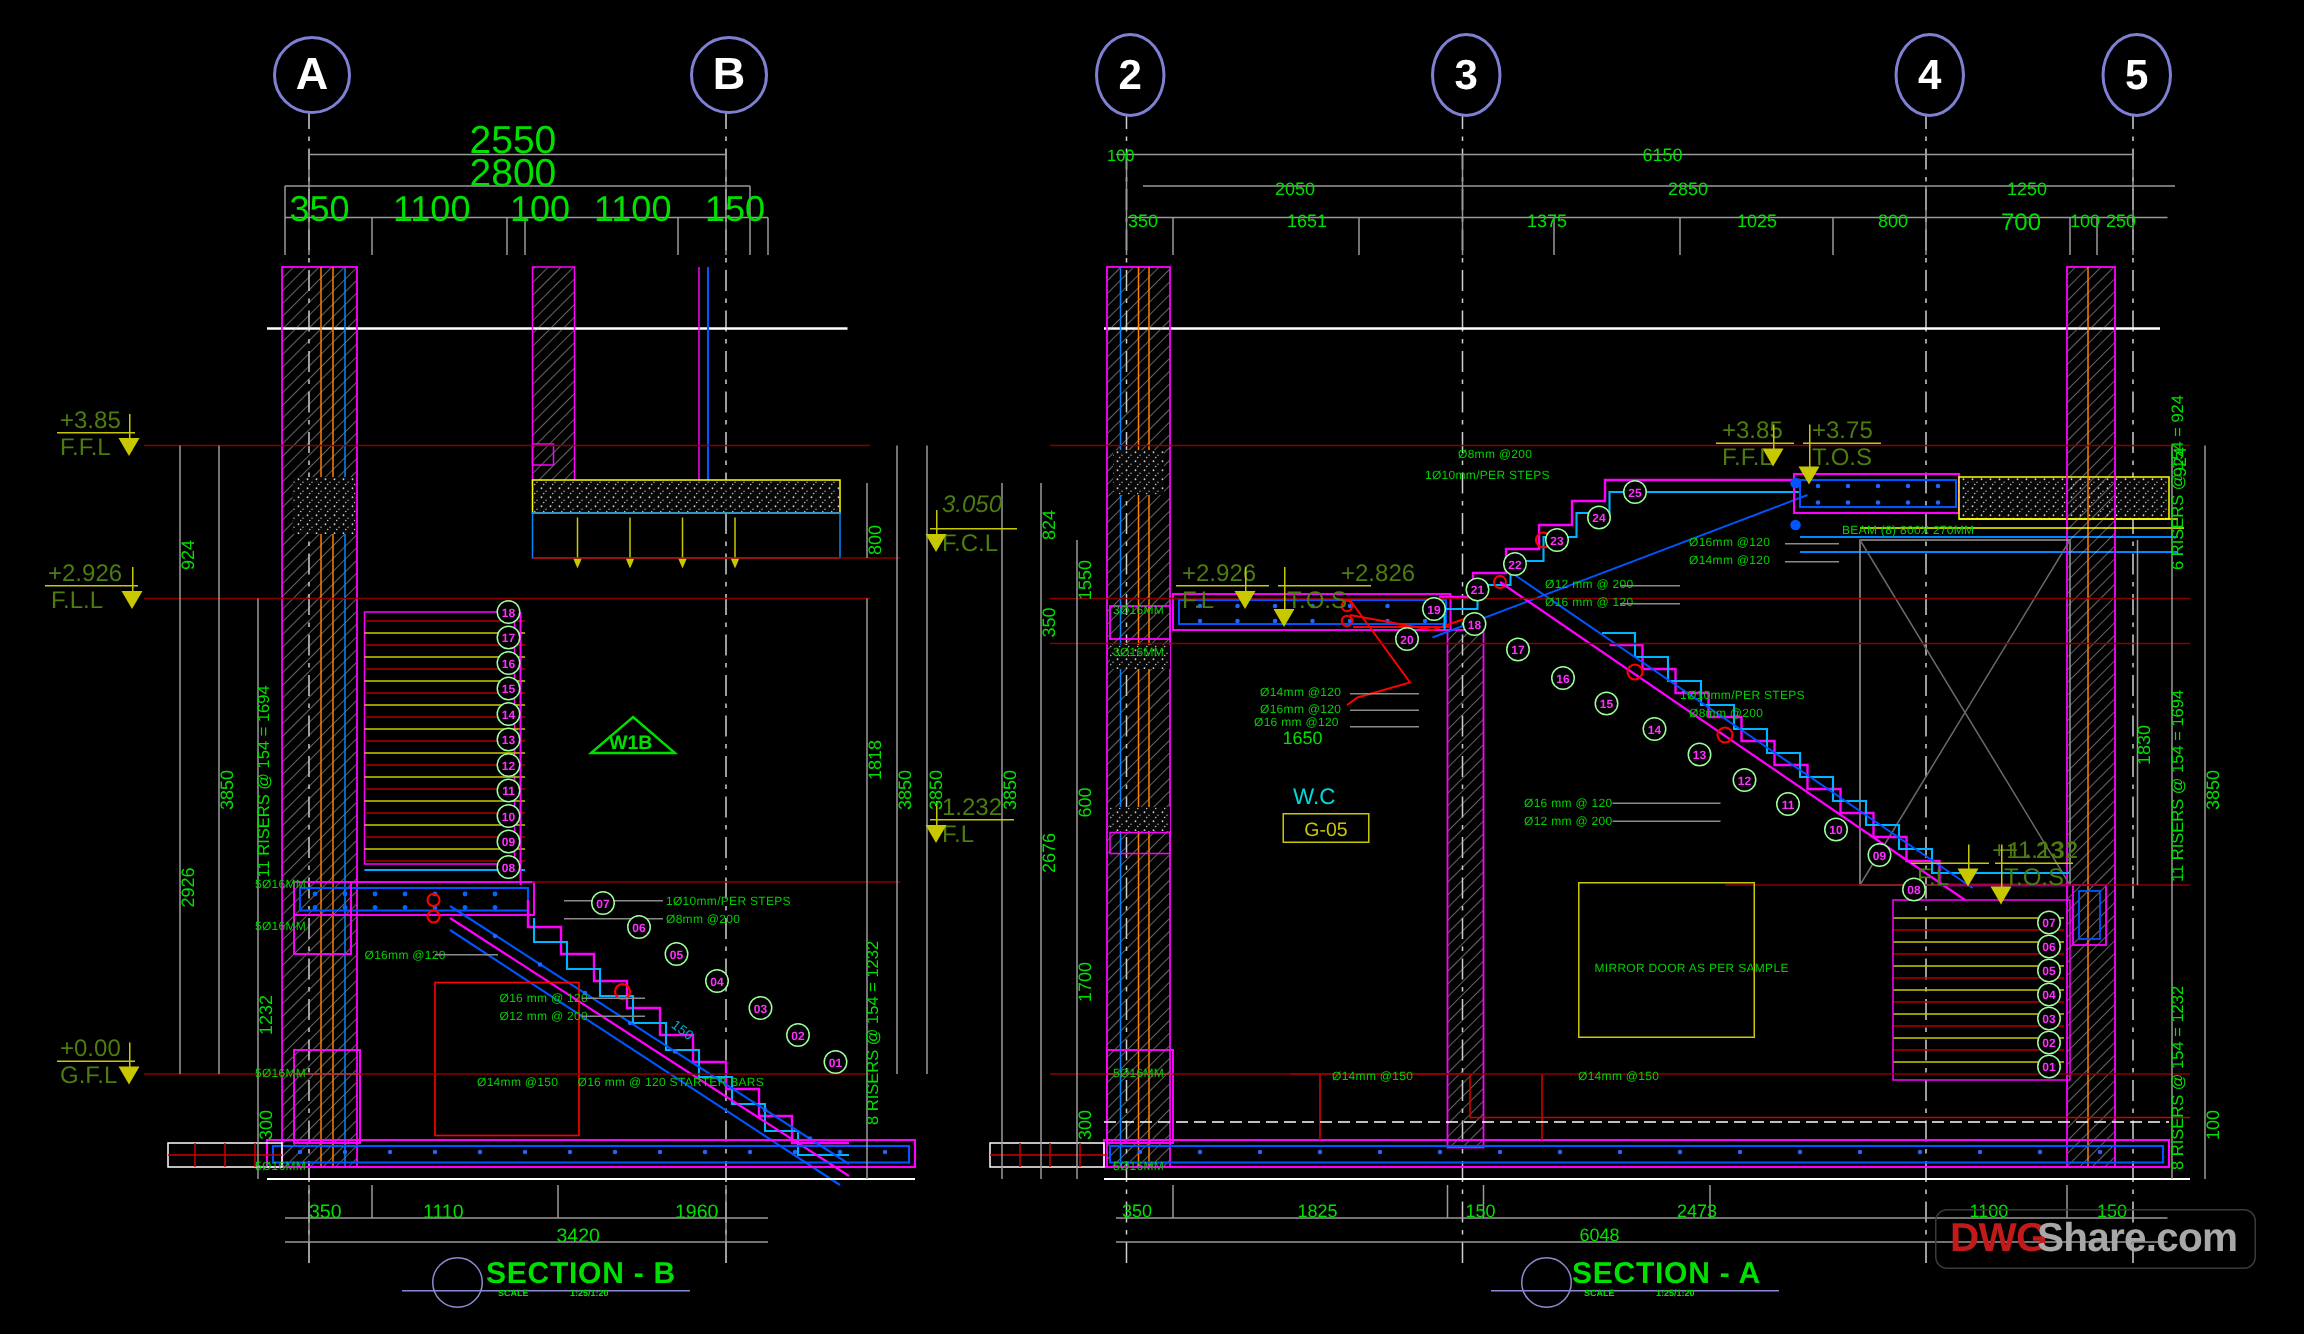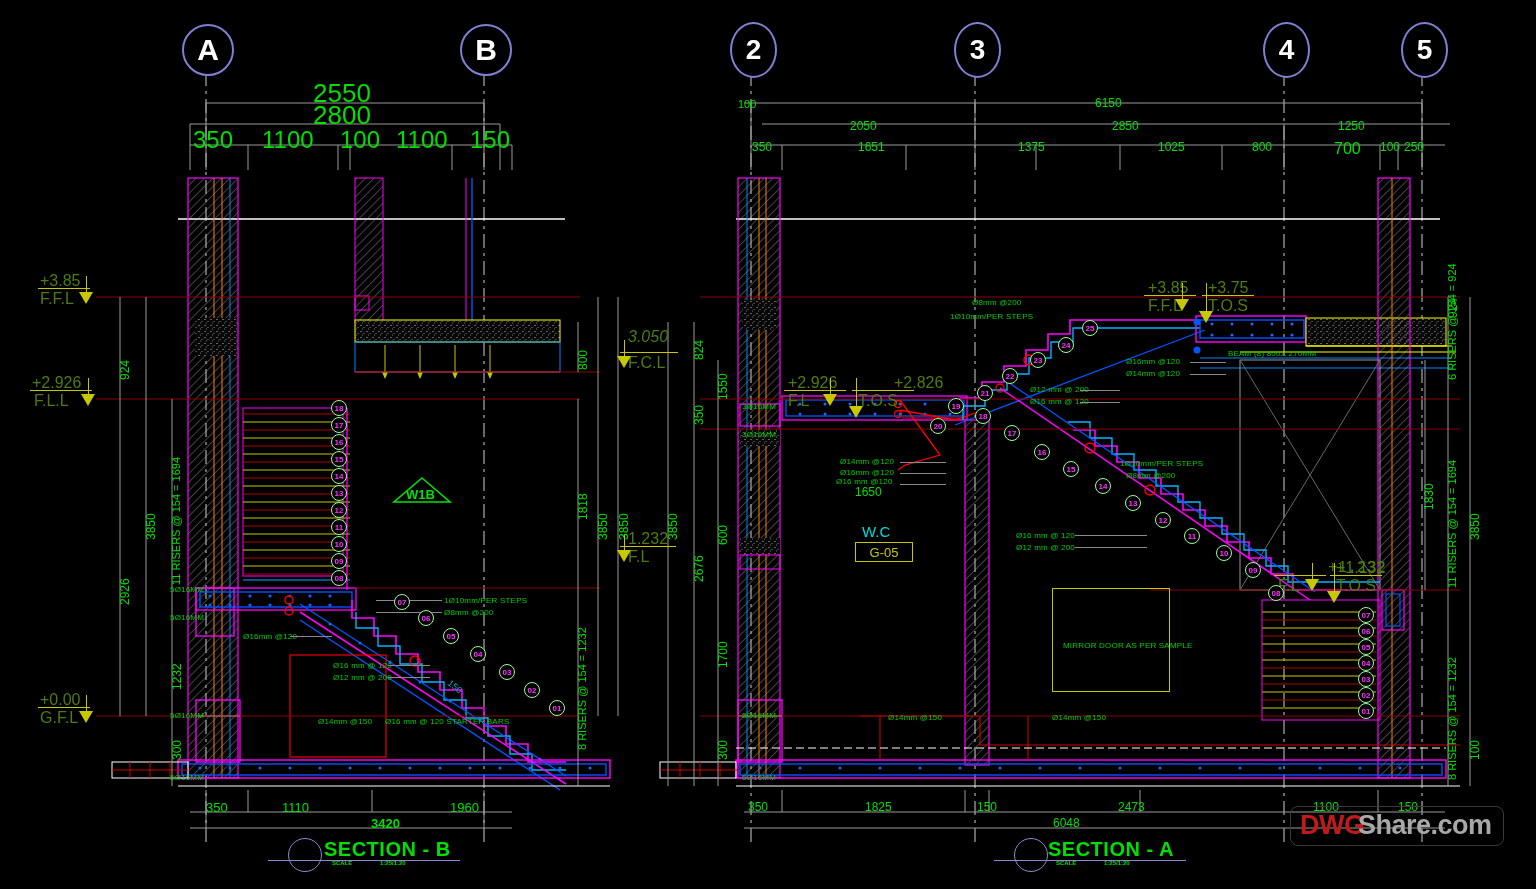--- a/index.html
+++ b/index.html
@@ -442,21 +442,21 @@
   <div class="dimtxt" style="left:313px;top:100px;font-size:26px;">2800</div>
   <div class="dimtxt" style="left:193px;top:126px;font-size:24px;">350</div>
   <div class="dimtxt" style="left:262px;top:126px;font-size:24px;">1100</div>
   <div class="dimtxt" style="left:340px;top:126px;font-size:24px;">100</div>
   <div class="dimtxt" style="left:396px;top:126px;font-size:24px;">1100</div>
   <div class="dimtxt" style="left:470px;top:126px;font-size:24px;">150</div>
 
   <div class="dimtxt" style="left:206px;top:800px;font-size:13px;">350</div>
   <div class="dimtxt" style="left:282px;top:800px;font-size:13px;">1110</div>
   <div class="dimtxt" style="left:450px;top:800px;font-size:13px;">1960</div>
-  <div class="dimtxt" style="left:371px;top:816px;font-size:13px;font-weight:bold;">3420</div>
+  <div class="dimtxt" style="left:371px;top:816px;font-size:13px;">3420</div>
 
   <div>
     <div class="leveltxt" style="left:40px;top:272px;">+3.85</div>
     <div class="levelline" style="left:38px;top:288px;width:52px;"></div>
     <div class="leveltxt" style="left:40px;top:290px;">F.F.L</div>
     <div class="levelstem" style="left:86px;top:276px;height:24px;"></div>
     <div class="arrowdn" style="left:79px;top:292px;"></div>
   </div>
   <div>
     <div class="leveltxt" style="left:32px;top:374px;">+2.926</div>

